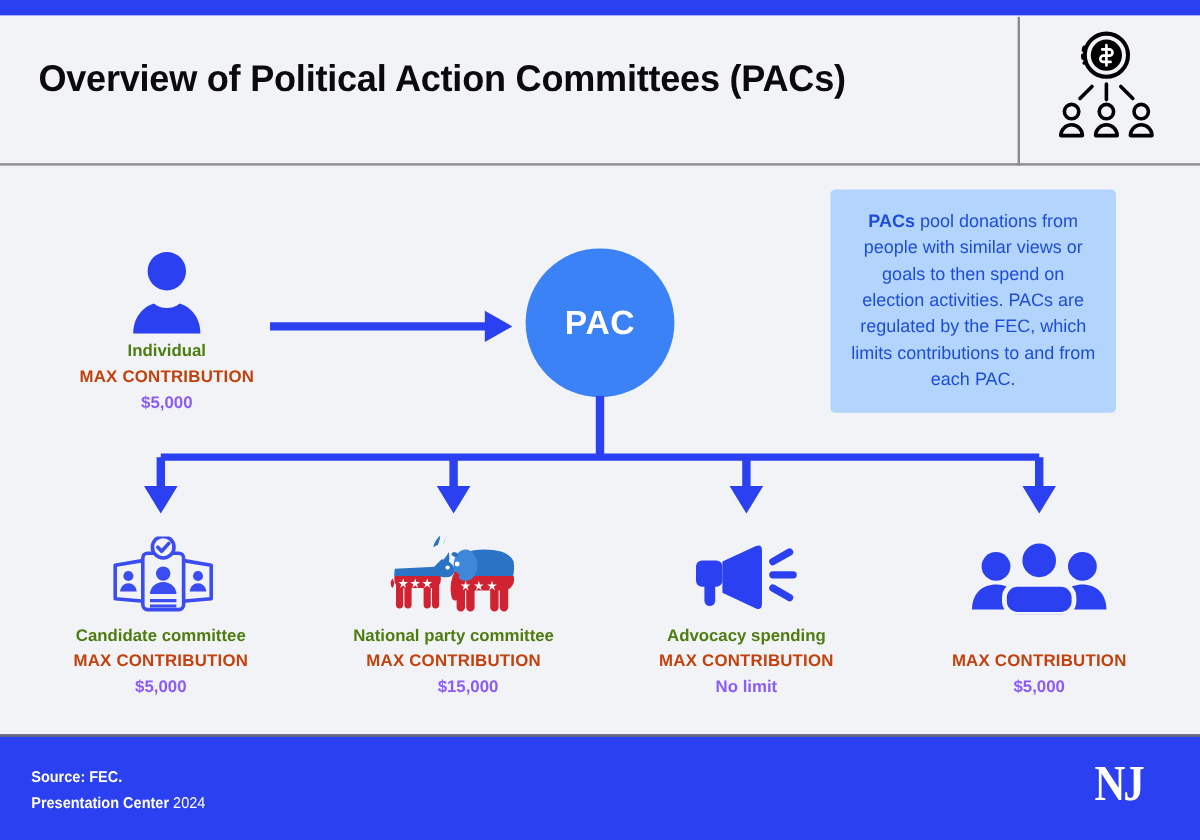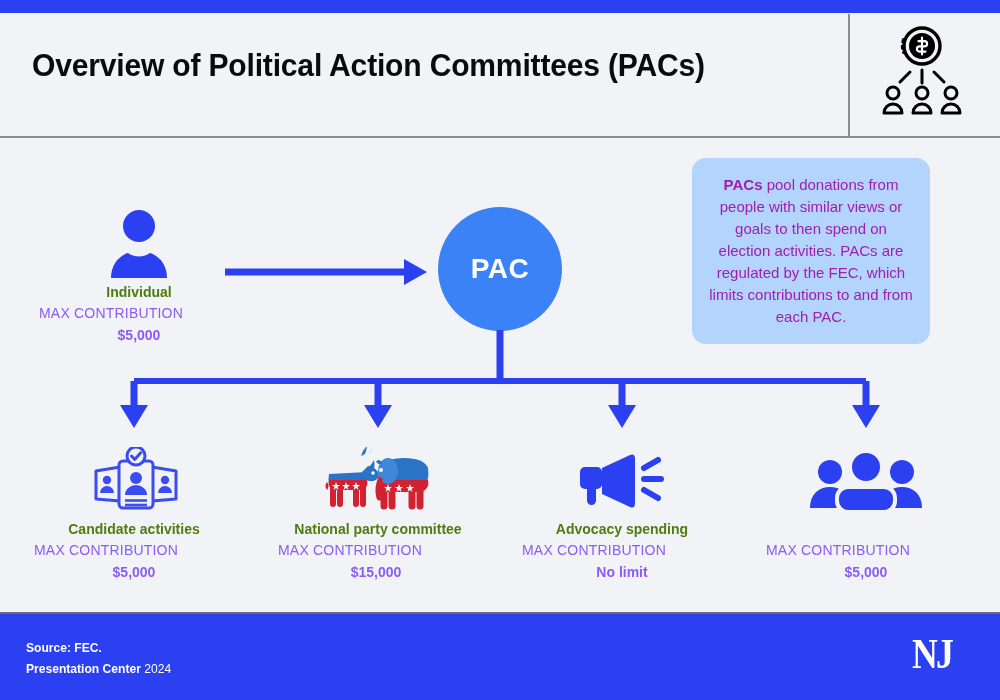--- a/index.html
+++ b/index.html
@@ -65,24 +65,26 @@
   .node-label {
     position: absolute;
     text-align: center;
     font-size: 14px;
     font-weight: bold;
     color: #4d7c0f;
     white-space: nowrap;
   }
   .node-maxlabel {
     position: absolute;
+    text-align: center;
     font-size: 14px;
-    color: #8b5cf6;
+    color: #c2410c;
     letter-spacing: 0.2px;
     white-space: nowrap;
+    font-weight: bold;
   }
   .node-amount {
     position: absolute;
     text-align: center;
     font-size: 14px;
     font-weight: bold;
     color: #8b5cf6;
     white-space: nowrap;
   }
 
@@ -103,24 +105,24 @@
   }
 
   
   .callout {
     position: absolute;
     left: 692px; top: 158px;
     width: 238px;
     padding: 16px 16px 16px 16px;
     box-sizing: border-box;
     background: #b3d4fc;
-    border-radius: 14px;
+    border-radius: 4px;
     font-size: 15px;
     line-height: 22px;
-    color: #a21caf;
+    color: #1d4ed8;
     text-align: center;
   }
   .callout b { font-weight: bold; }
 
   
   .connector-svg {
     position: absolute;
     left: 0; top: 0;
     width: 1000px; height: 700px;
     pointer-events: none;
@@ -249,21 +251,21 @@
       <path d="M66 46 a7 7 0 0 1 14 0 z"></path>
     </g>
     <rect x="27" y="14" width="34" height="47" rx="4" fill="#f2f3f7" stroke="#3b4df0" stroke-width="3"></rect>
     <circle cx="44" cy="31" r="6" fill="#3b4df0"></circle>
     <path d="M33 48 a11 10 0 0 1 22 0 z" fill="#3b4df0"></path>
     <line x1="33" y1="53.5" x2="55" y2="53.5" stroke="#3b4df0" stroke-width="2.6"></line>
     <line x1="33" y1="58" x2="55" y2="58" stroke="#3b4df0" stroke-width="2.6"></line>
     <circle cx="44" cy="9" r="9" fill="#f2f3f7" stroke="#3b4df0" stroke-width="3"></circle>
     <path d="M39.5 9 l3.2 3.4 l6 -6.6" fill="none" stroke="#3b4df0" stroke-width="3" stroke-linecap="round" stroke-linejoin="round"></path>
   </svg>
-  <div class="node-label" style="left:34px; top:521px; width:200px;">Candidate activities</div>
+  <div class="node-label" style="left:34px; top:521px; width:200px;">Candidate committee</div>
   <div class="node-maxlabel" style="left:34px; top:542px; width:200px;">MAX CONTRIBUTION</div>
   <div class="node-amount" style="left:34px; top:564px; width:200px;">$5,000</div>
 
   <svg class="bottom-icon" style="left:324px; top:446px; width:108px; height:66px;" viewBox="0 0 108 66">
 
     <g>
       <path d="M9 36 L9 58 M16 36 L16 58 M32 36 L32 58 M39 36 L39 58" stroke="#d02230" stroke-width="6" stroke-linecap="round"></path>
       <path d="M5 28 q-2 10 4 14 h30 q6 -6 4 -16 z" fill="#2b73c4"></path>
       <path d="M5 34 q-2 6 4 10 h30 q6 -4 4 -10 z" fill="#d02230"></path>
       <path d="M36 28 q10 -6 14 -14 q2 10 -4 18 z" fill="#2b73c4"></path>
@@ -289,21 +291,21 @@
       <circle cx="57" cy="24" r="2" fill="#fff"></circle>
       <g fill="#fff">
         <polygon points="64,38 65,41 68,41 65.5,43 66.5,46 64,44 61.5,46 62.5,43 60,41 63,41"></polygon>
         <polygon points="75,38 76,41 79,41 76.5,43 77.5,46 75,44 72.5,46 73.5,43 71,41 74,41"></polygon>
         <polygon points="86,38 87,41 90,41 87.5,43 88.5,46 86,44 83.5,46 84.5,43 82,41 85,41"></polygon>
       </g>
     </g>
   </svg>
   <div class="node-label" style="left:278px; top:521px; width:200px;">National party committee</div>
   <div class="node-maxlabel" style="left:278px; top:542px; width:200px;">MAX CONTRIBUTION</div>
-  <div class="node-amount" style="left:276px; top:564px; width:200px;">$15,000</div>
+  <div class="node-amount" style="left:290px; top:564px; width:200px;">$15,000</div>
 
   <svg class="bottom-icon" style="left:578px; top:452px; width:88px; height:58px;" viewBox="0 0 88 58">
     <rect x="2" y="15" width="22" height="22" rx="5" fill="#2b40f0"></rect>
     <rect x="9" y="33" width="9" height="20" rx="4.5" fill="#2b40f0"></rect>
     <path d="M24 16 L52 3 q5 -2 5 4 v44 q0 6 -5 4 L24 42 z" fill="#2b40f0"></path>
     <g stroke="#2b40f0" stroke-width="6" stroke-linecap="round">
       <line x1="66" y1="27" x2="83" y2="27"></line>
       <line x1="66" y1="16" x2="80" y2="8"></line>
       <line x1="66" y1="38" x2="80" y2="46"></line>
     </g>

